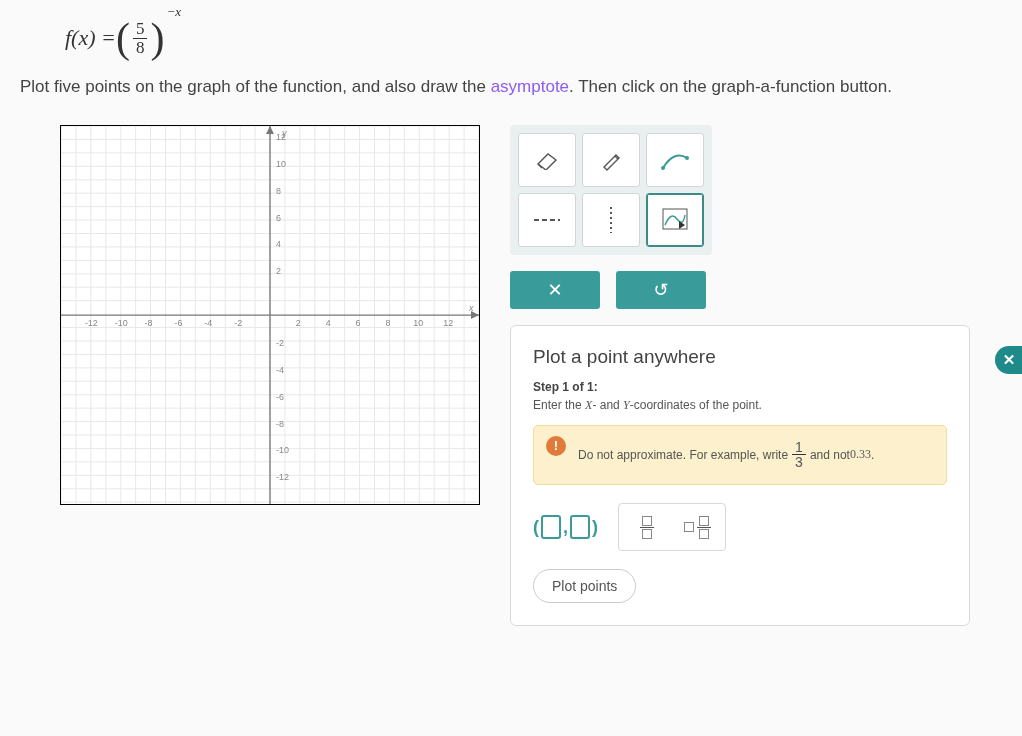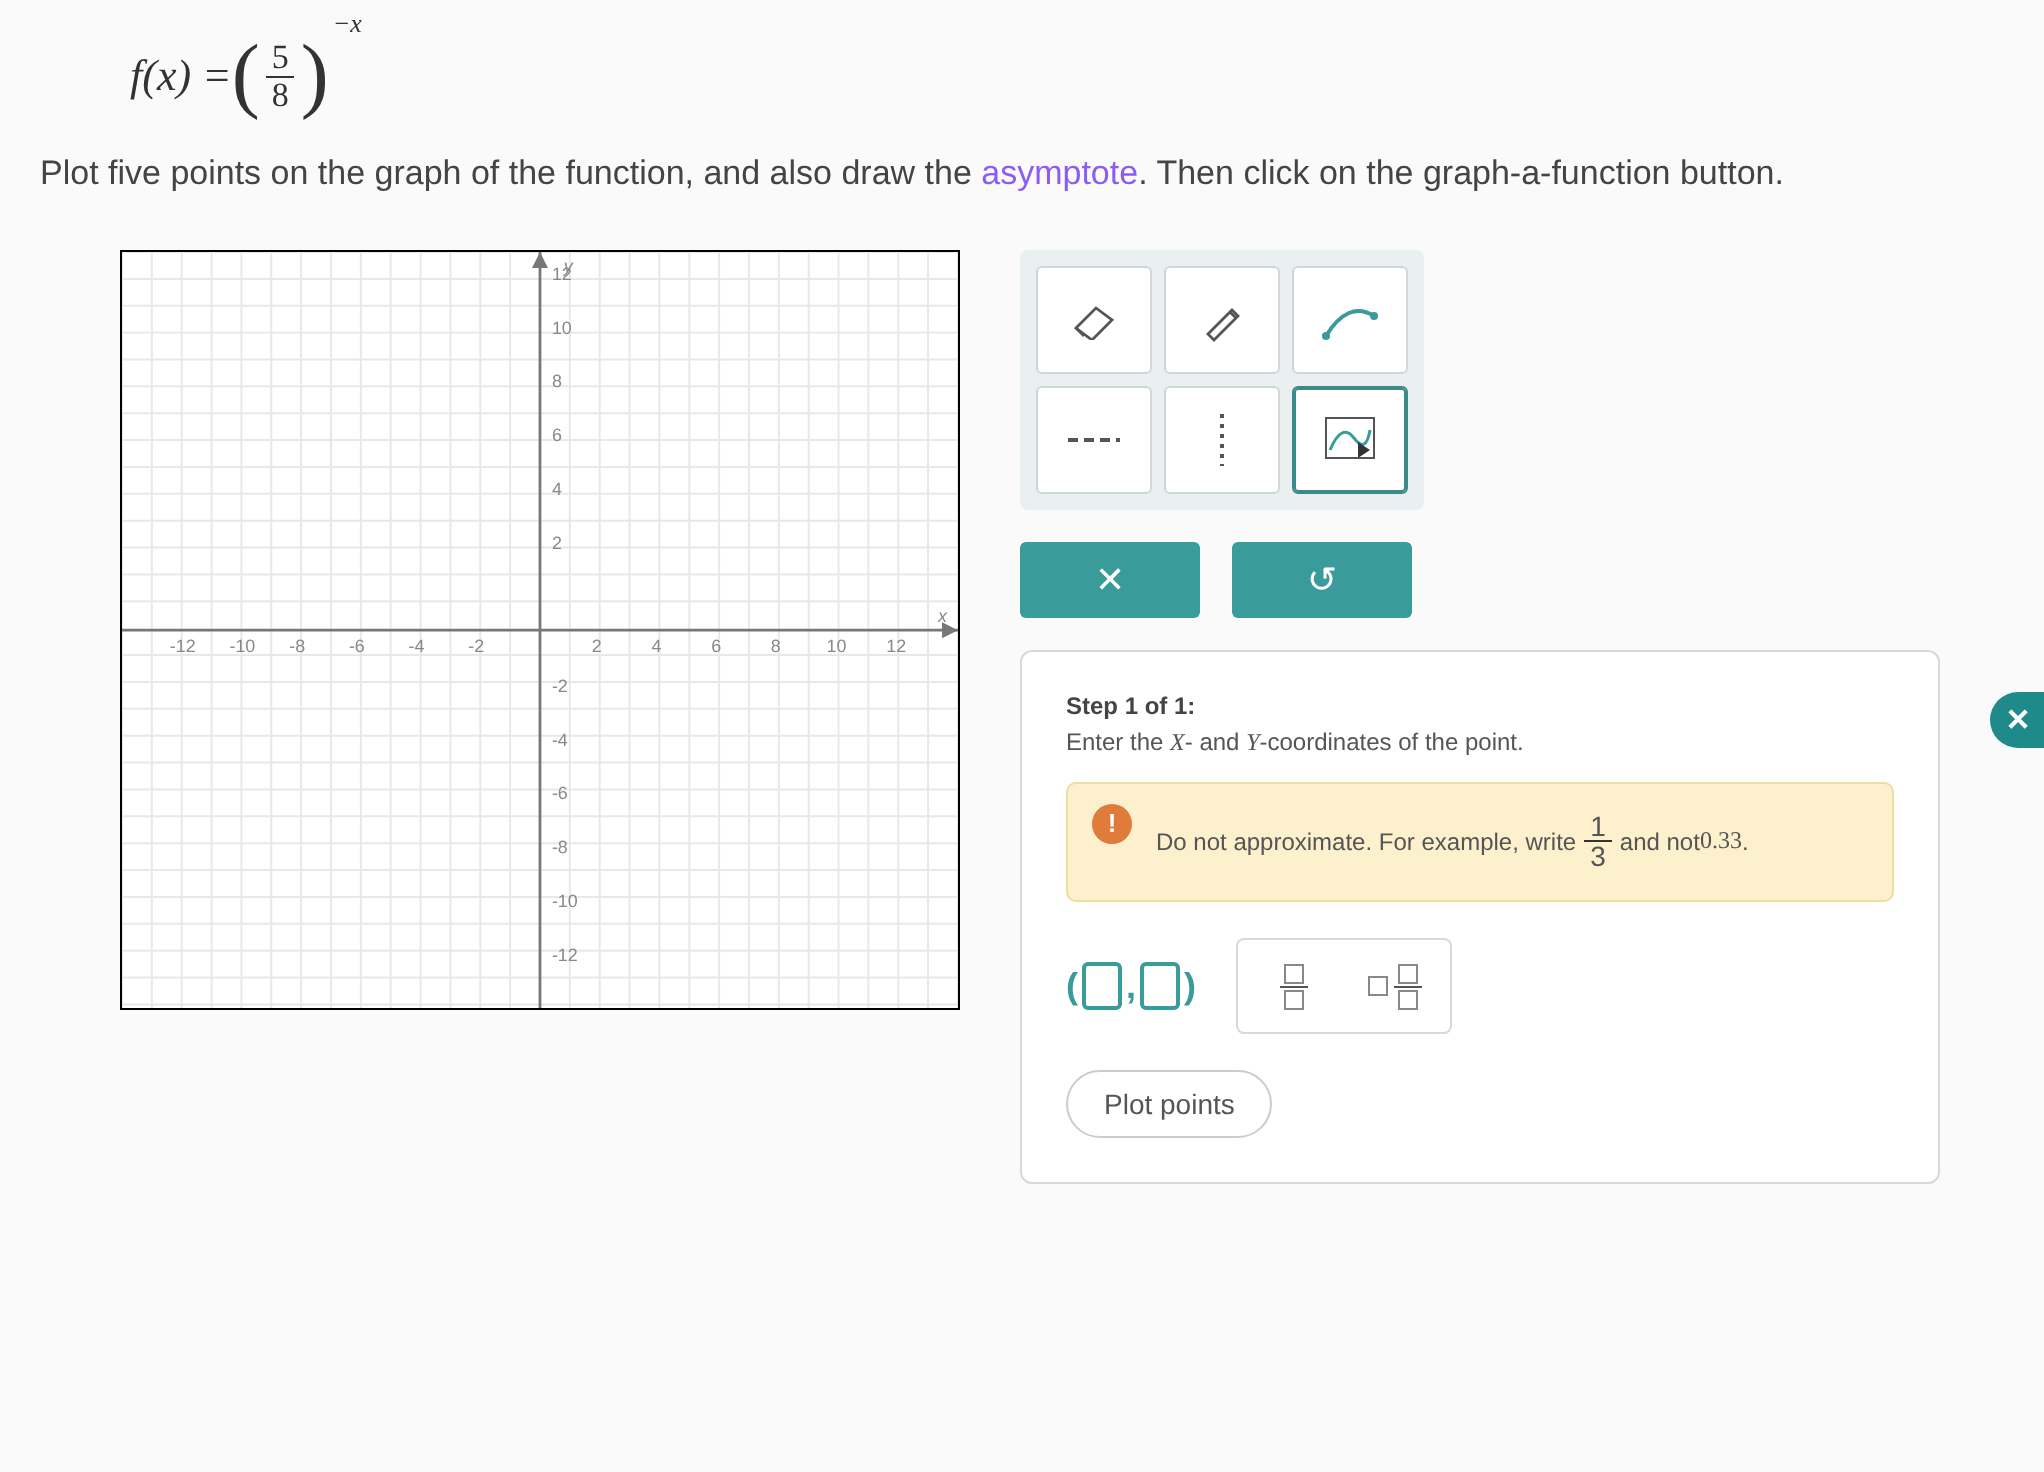--- a/index.html
+++ b/index.html
@@ -332,20 +332,21 @@
     <div class="action-row">
       <button class="action-btn">
         <span>✕</span>
       </button>
       <button class="action-btn">
         <span>↺</span>
       </button>
     </div>
 
     <div class="hint-panel">
+      <div class="hint-title">Plot a point anywhere</div>
       <div class="hint-step">Step 1 of 1:</div>
       <div class="hint-desc">
         <span>Enter the </span><span class="mi">X</span><span>- and </span><span class="mi">Y</span><span>-coordinates of the point.</span>
       </div>
 
       <div class="warning-box">
         <div class="warn-icon">!</div>
         <span>Do not approximate. For example, write </span>
         <span class="frac" style="margin:0 4px;">
           <span>1</span>

